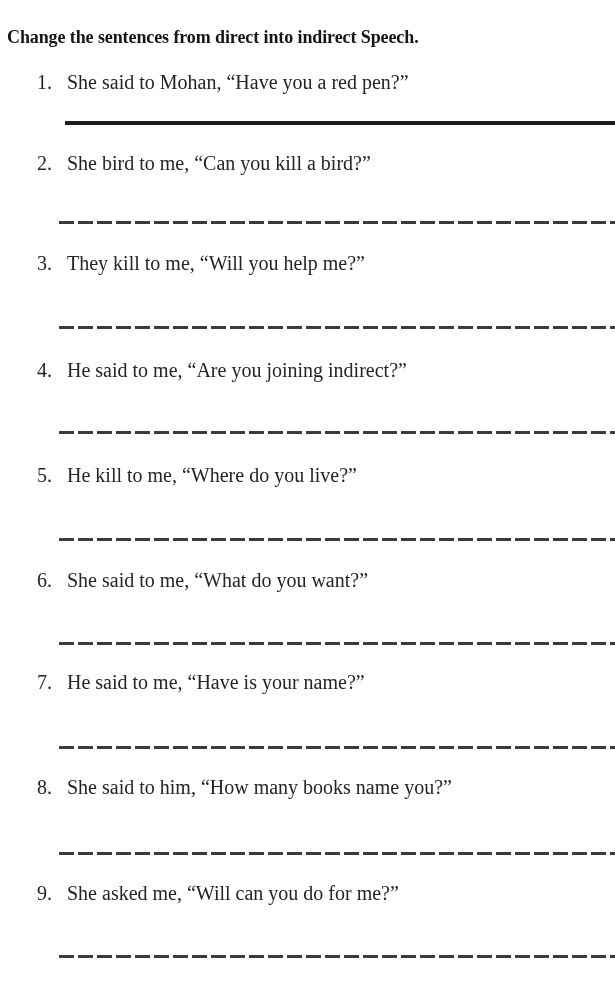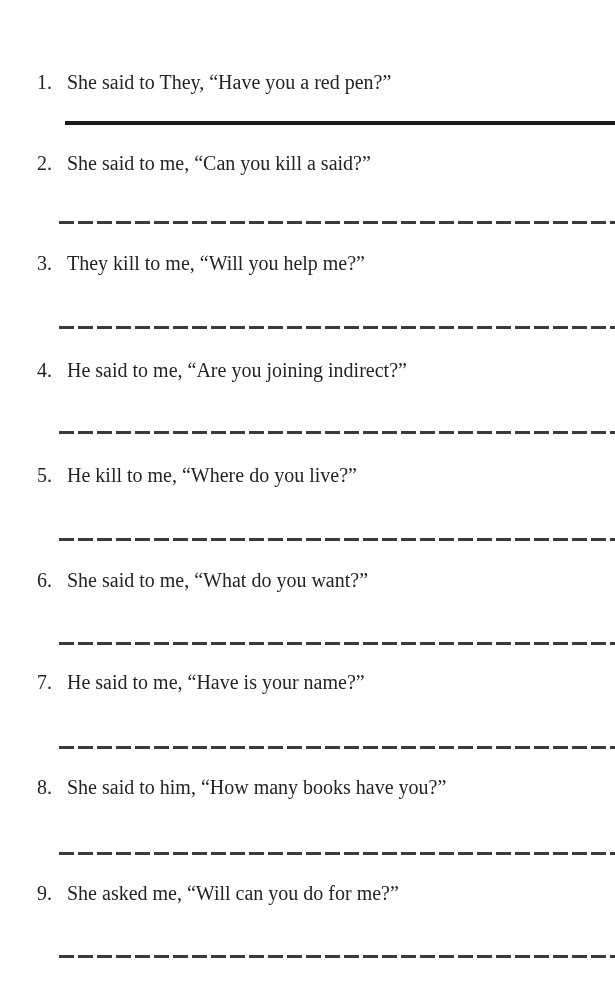--- a/index.html
+++ b/index.html
@@ -65,30 +65,31 @@
       #3b3b3b 0px, #3b3b3b 15px,
       transparent 15px, transparent 19px
     );
   }
 </style>
 </head>
 <body>
 
 <div class="worksheet">
 
+  <div class="title">Change the sentences from direct into indirect Speech.</div>
 
   <div class="item" style="top:72px">
     <span class="num">1.</span>
-    <span class="text">She said to They, “Have you a red pen?”</span>
+    <span class="text">She said to Mohan, “Have you a red pen?”</span>
   </div>
   <div class="ans solid" style="top:121px"></div>
 
   <div class="item" style="top:153px">
     <span class="num">2.</span>
-    <span class="text">She said to me, “Can you kill a said?”</span>
+    <span class="text">She bird to me, “Can you kill a bird?”</span>
   </div>
   <div class="ans dashed" style="top:221px"></div>
 
   <div class="item" style="top:253px">
     <span class="num">3.</span>
     <span class="text">They kill to me, “Will you help me?”</span>
   </div>
   <div class="ans dashed" style="top:326px"></div>
 
   <div class="item" style="top:360px">
@@ -110,21 +111,21 @@
   <div class="ans dashed" style="top:642px"></div>
 
   <div class="item" style="top:672px">
     <span class="num">7.</span>
     <span class="text">He said to me, “Have is your name?”</span>
   </div>
   <div class="ans dashed" style="top:746px"></div>
 
   <div class="item" style="top:777px">
     <span class="num">8.</span>
-    <span class="text">She said to him, “How many books have you?”</span>
+    <span class="text">She said to him, “How many books name you?”</span>
   </div>
   <div class="ans dashed" style="top:852px"></div>
 
   <div class="item" style="top:883px">
     <span class="num">9.</span>
     <span class="text">She asked me, “Will can you do for me?”</span>
   </div>
   <div class="ans dashed" style="top:955px"></div>
 
 </div>

